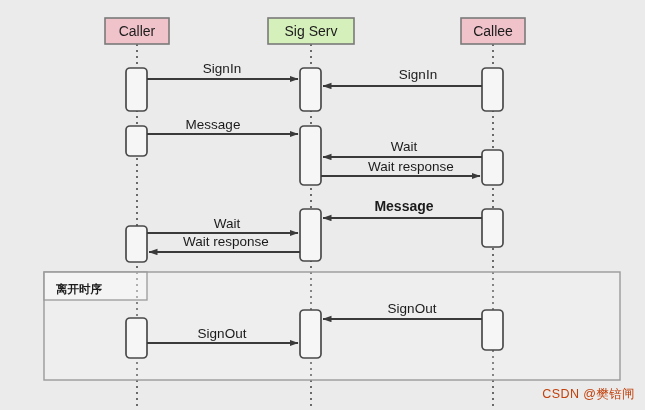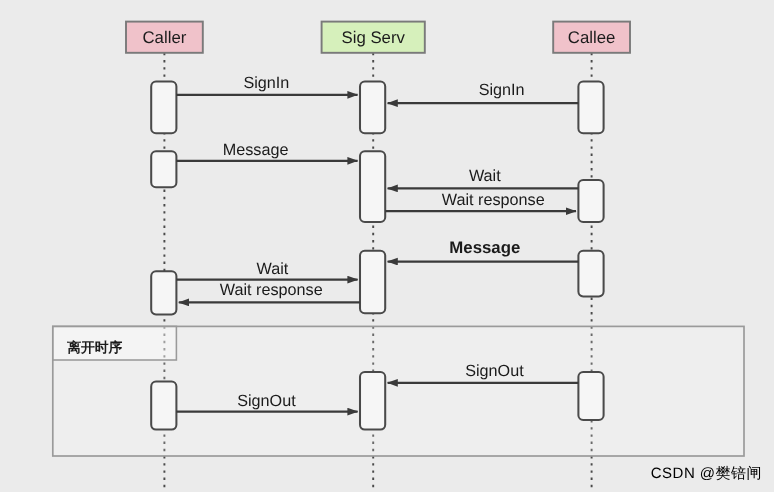--- a/index.html
+++ b/index.html
@@ -81,21 +81,21 @@
     font-weight: bold;
     fill: #1c1c1c;
     dominant-baseline: middle;
   }
   .watermark {
     position: absolute;
     right: 10px;
     bottom: 7px;
     font-family: "Liberation Sans", sans-serif;
     font-size: 12.5px;
-    color: #000000;
+    color: #c2410c;
     letter-spacing: 0.4px;
     white-space: nowrap;
   }
 </style>
 </head>
 <body>
 
 <div id="stage">
   <svg id="diagram" viewBox="0 0 645 410">
     <defs>

